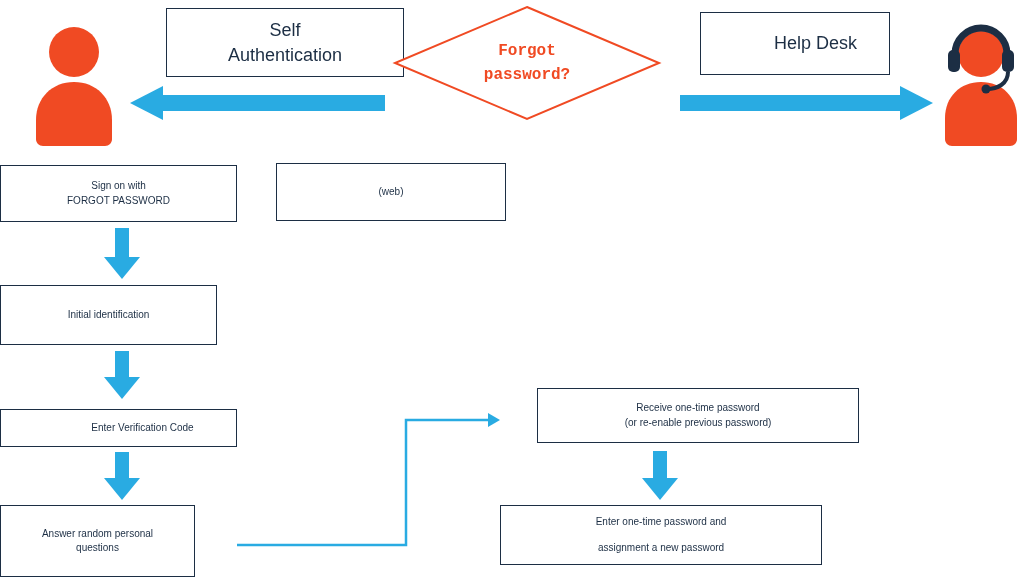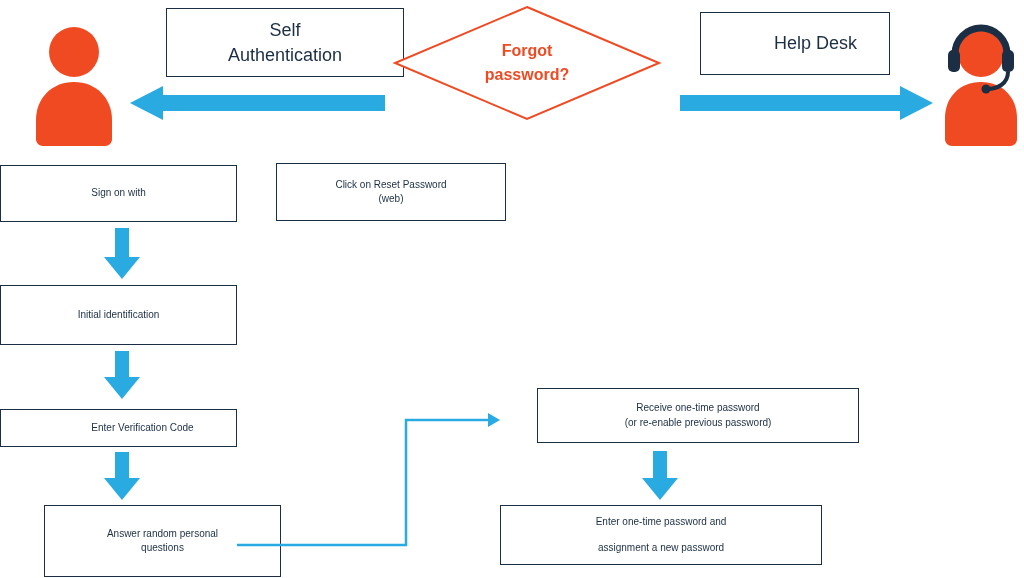--- a/index.html
+++ b/index.html
@@ -32,30 +32,30 @@
     font-size: 10px;
     line-height: 1.45;
   }
   .box .line { display: block; }
   .title-box { font-size: 18px; line-height: 1.35; }
 
   #self-auth-box   { left: 166px; top: 8px;   width: 238px; height: 69px; }
   #help-desk-box   { left: 700px; top: 12px;  width: 190px; height: 63px; padding-left: 41px; }
   #box-sign-on     { left: 0px;   top: 165px; width: 237px; height: 57px; }
   #box-click-reset { left: 276px; top: 163px; width: 230px; height: 58px; }
-  #box-initial-id  { left: 0px;   top: 285px; width: 237px; height: 60px; }
+  #box-initial-id  { left: 0px;   top: 285px; width: 217px; height: 60px; }
   #box-verification{ left: 0px;   top: 409px; width: 237px; height: 38px; padding-left: 48px; }
-  #box-questions   { left: 0px;   top: 505px; width: 237px; height: 72px; margin-left: 44px; }
+  #box-questions   { left: 0px;   top: 505px; width: 195px; height: 72px; }
   #box-receive-otp { left: 500px; top: 388px; width: 322px; height: 55px; margin-left: 37px; }
   #box-enter-otp   { left: 500px; top: 505px; width: 322px; height: 60px; gap: 12px; }
 
   .diamond-wrap {
     position: absolute;
     left: 391px; top: 4px;
-    width: 272px; height: 118px;
+    width: 272px; height: 118px; font-family: Liberation Mono, monospace;
   }
   .diamond-shape {
     fill: #ffffff;
     stroke: var(--orange);
     stroke-width: 2;
   }
   .diamond-label {
     position: absolute;
     left: 0; top: 0; right: 0; bottom: 0;
     display: flex;
@@ -107,24 +107,24 @@
       <polygon class="diamond-shape" points="136,3 268,59 136,115 4,59"></polygon>
     </svg>
     <div class="diamond-label">
       <span class="line">Forgot</span>
       <span class="line">password?</span>
     </div>
   </div>
 
   <div class="box" id="box-sign-on">
     <span class="line">Sign on with</span>
+    <span class="line">FORGOT PASSWORD</span>
   </div>
 
   <div class="box" id="box-click-reset">
-    <span class="line">Click on Reset Password</span>
     <span class="line">(web)</span>
   </div>
 
   <div class="box" id="box-initial-id">
     <span class="line">Initial identification</span>
   </div>
 
   <div class="box" id="box-verification">
     <span class="line">Enter Verification Code</span>
   </div>

